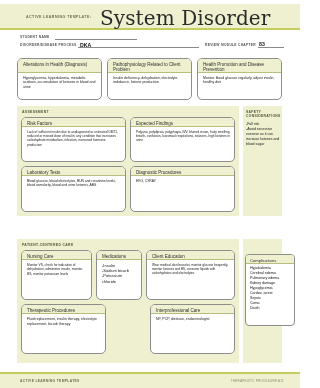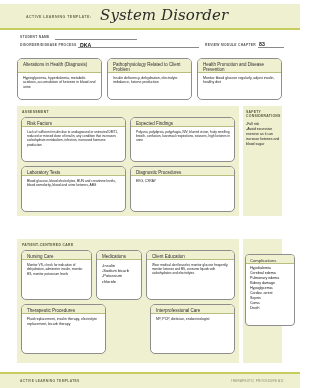--- a/index.html
+++ b/index.html
@@ -19,21 +19,21 @@
     border-bottom:2px solid #c6cc5e;
   }
   .hdr-eyebrow{
     position:absolute;left:26px;top:11px;
     font-size:3.6px;letter-spacing:.45px;font-weight:bold;
     color:#6d6f4b;text-transform:uppercase;
   }
   .hdr-title{
     position:absolute;left:100px;top:2px;
     font-family:"DejaVu Serif", serif;
-    font-style:italic;font-size:15px;color:#2b2b2b;
+    font-size:20px;color:#2b2b2b;
     letter-spacing:.1px;
   }
 
   
   .idrow{position:absolute;left:0;top:33px;width:300px;height:18px;}
   .lbl{
     position:absolute;font-size:3.3px;letter-spacing:.28px;
     color:#555;font-weight:bold;text-transform:uppercase;white-space:nowrap;
   }
   .rule{position:absolute;border-bottom:.6px solid #8a8a8a;}

